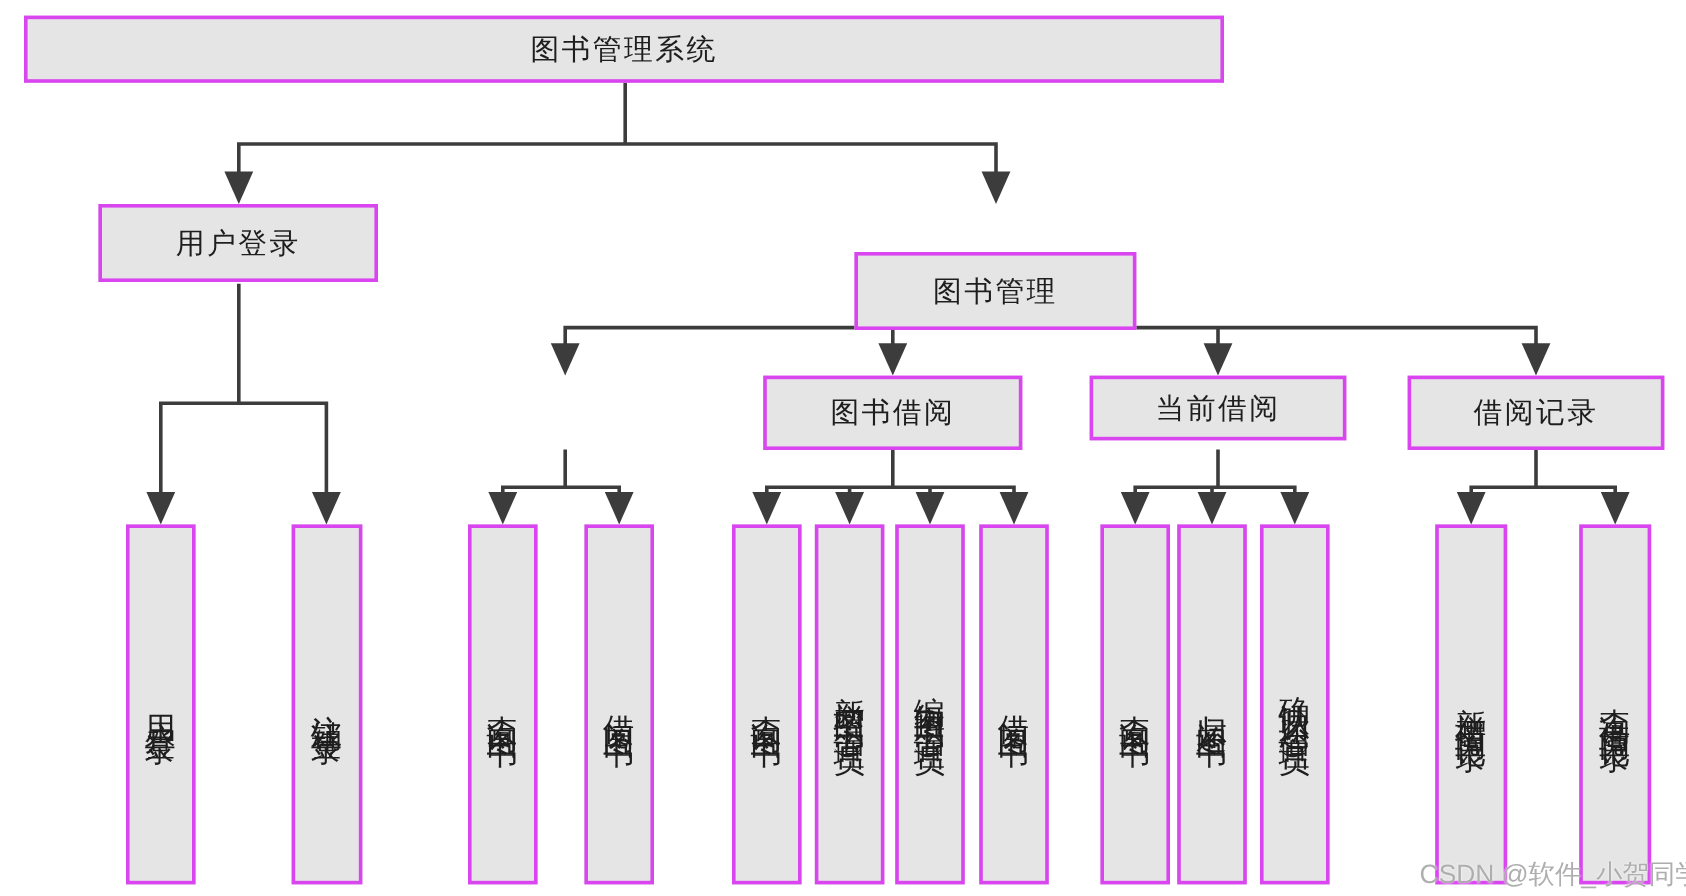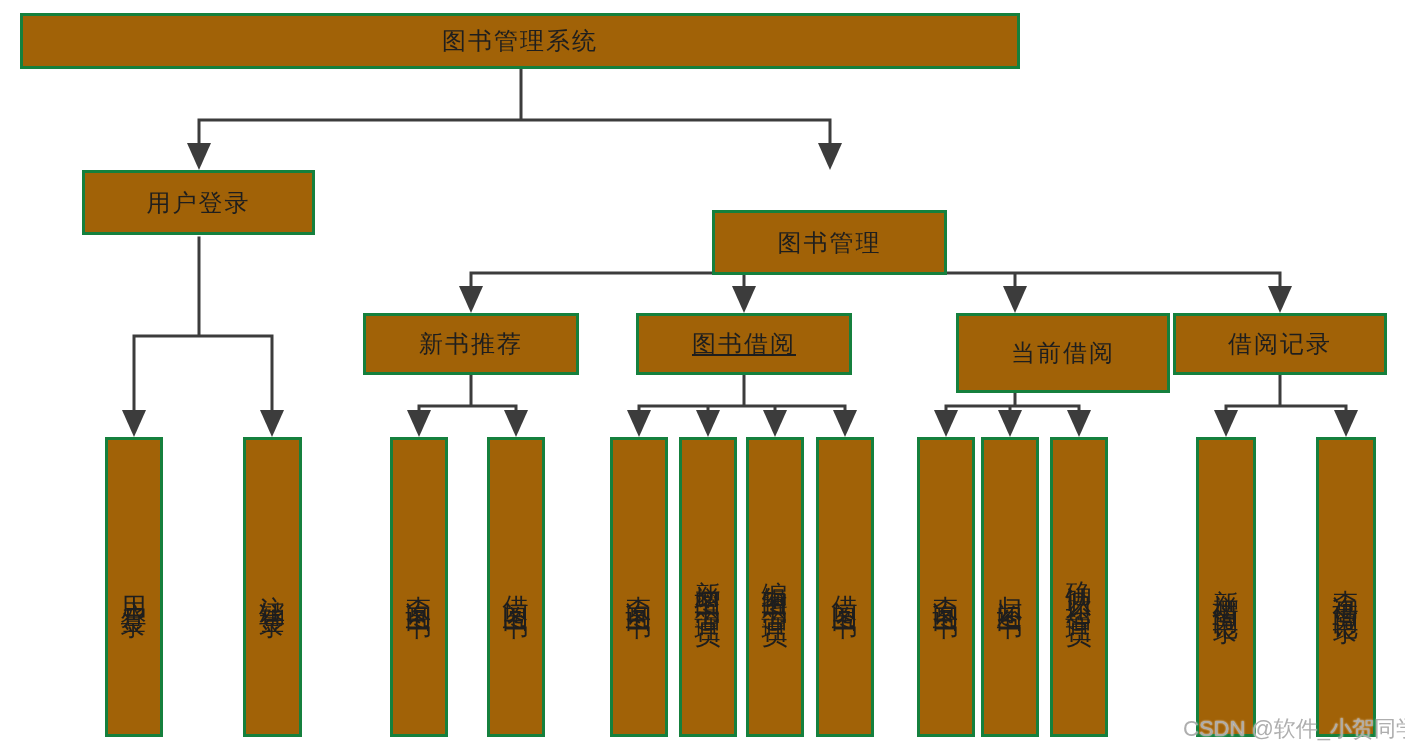--- a/index.html
+++ b/index.html
@@ -18,22 +18,22 @@
   .connectors {
     position: absolute;
     left: 0;
     top: 0;
     width: 1405px;
     height: 747px;
   }
   .node {
     position: absolute;
     box-sizing: border-box;
-    border: 3px solid #15803d;
-    background: #a16207;
+    border: 3px solid #d946ef;
+    background: #e5e5e5;
     color: #1e1e1e;
     display: flex;
     align-items: center;
     justify-content: center;
     text-align: left;
   }
   .node.h span {
     font-size: 24px;
     letter-spacing: 2px;
     white-space: nowrap;
@@ -98,27 +98,24 @@
     <span>图书管理系统</span>
   </div>
 
   <div class="node h" style="left:82px; top:170px; width:233px; height:65px;">
     <span>用户登录</span>
   </div>
   <div class="node h" style="left:712px; top:170px; width:235px; height:65px;margin-top:40px;">
     <span>图书管理</span>
   </div>
 
-  <div class="node h" style="left:363px; top:313px; width:216px; height:62px;">
-    <span>新书推荐</span>
-  </div>
-  <div class="node h" style="left:636px; top:313px; width:216px; height:62px;text-decoration:underline;">
+  <div class="node h" style="left:636px; top:313px; width:216px; height:62px;">
     <span>图书借阅</span>
   </div>
-  <div class="node h" style="left:908px; top:313px; width:214px; height:80px;margin-left:48px;">
+  <div class="node h" style="left:908px; top:313px; width:214px; height:54px;">
     <span>当前借阅</span>
   </div>
   <div class="node h" style="left:1173px; top:313px; width:214px; height:62px;font-family:Liberation Mono, monospace;">
     <span>借阅记录</span>
   </div>
 
   <div class="node v" style="left:105px; top:437px; width:58px; height:300px;">
     <span>用户登录</span>
   </div>
   <div class="node v" style="left:243px; top:437px; width:59px; height:300px;">

